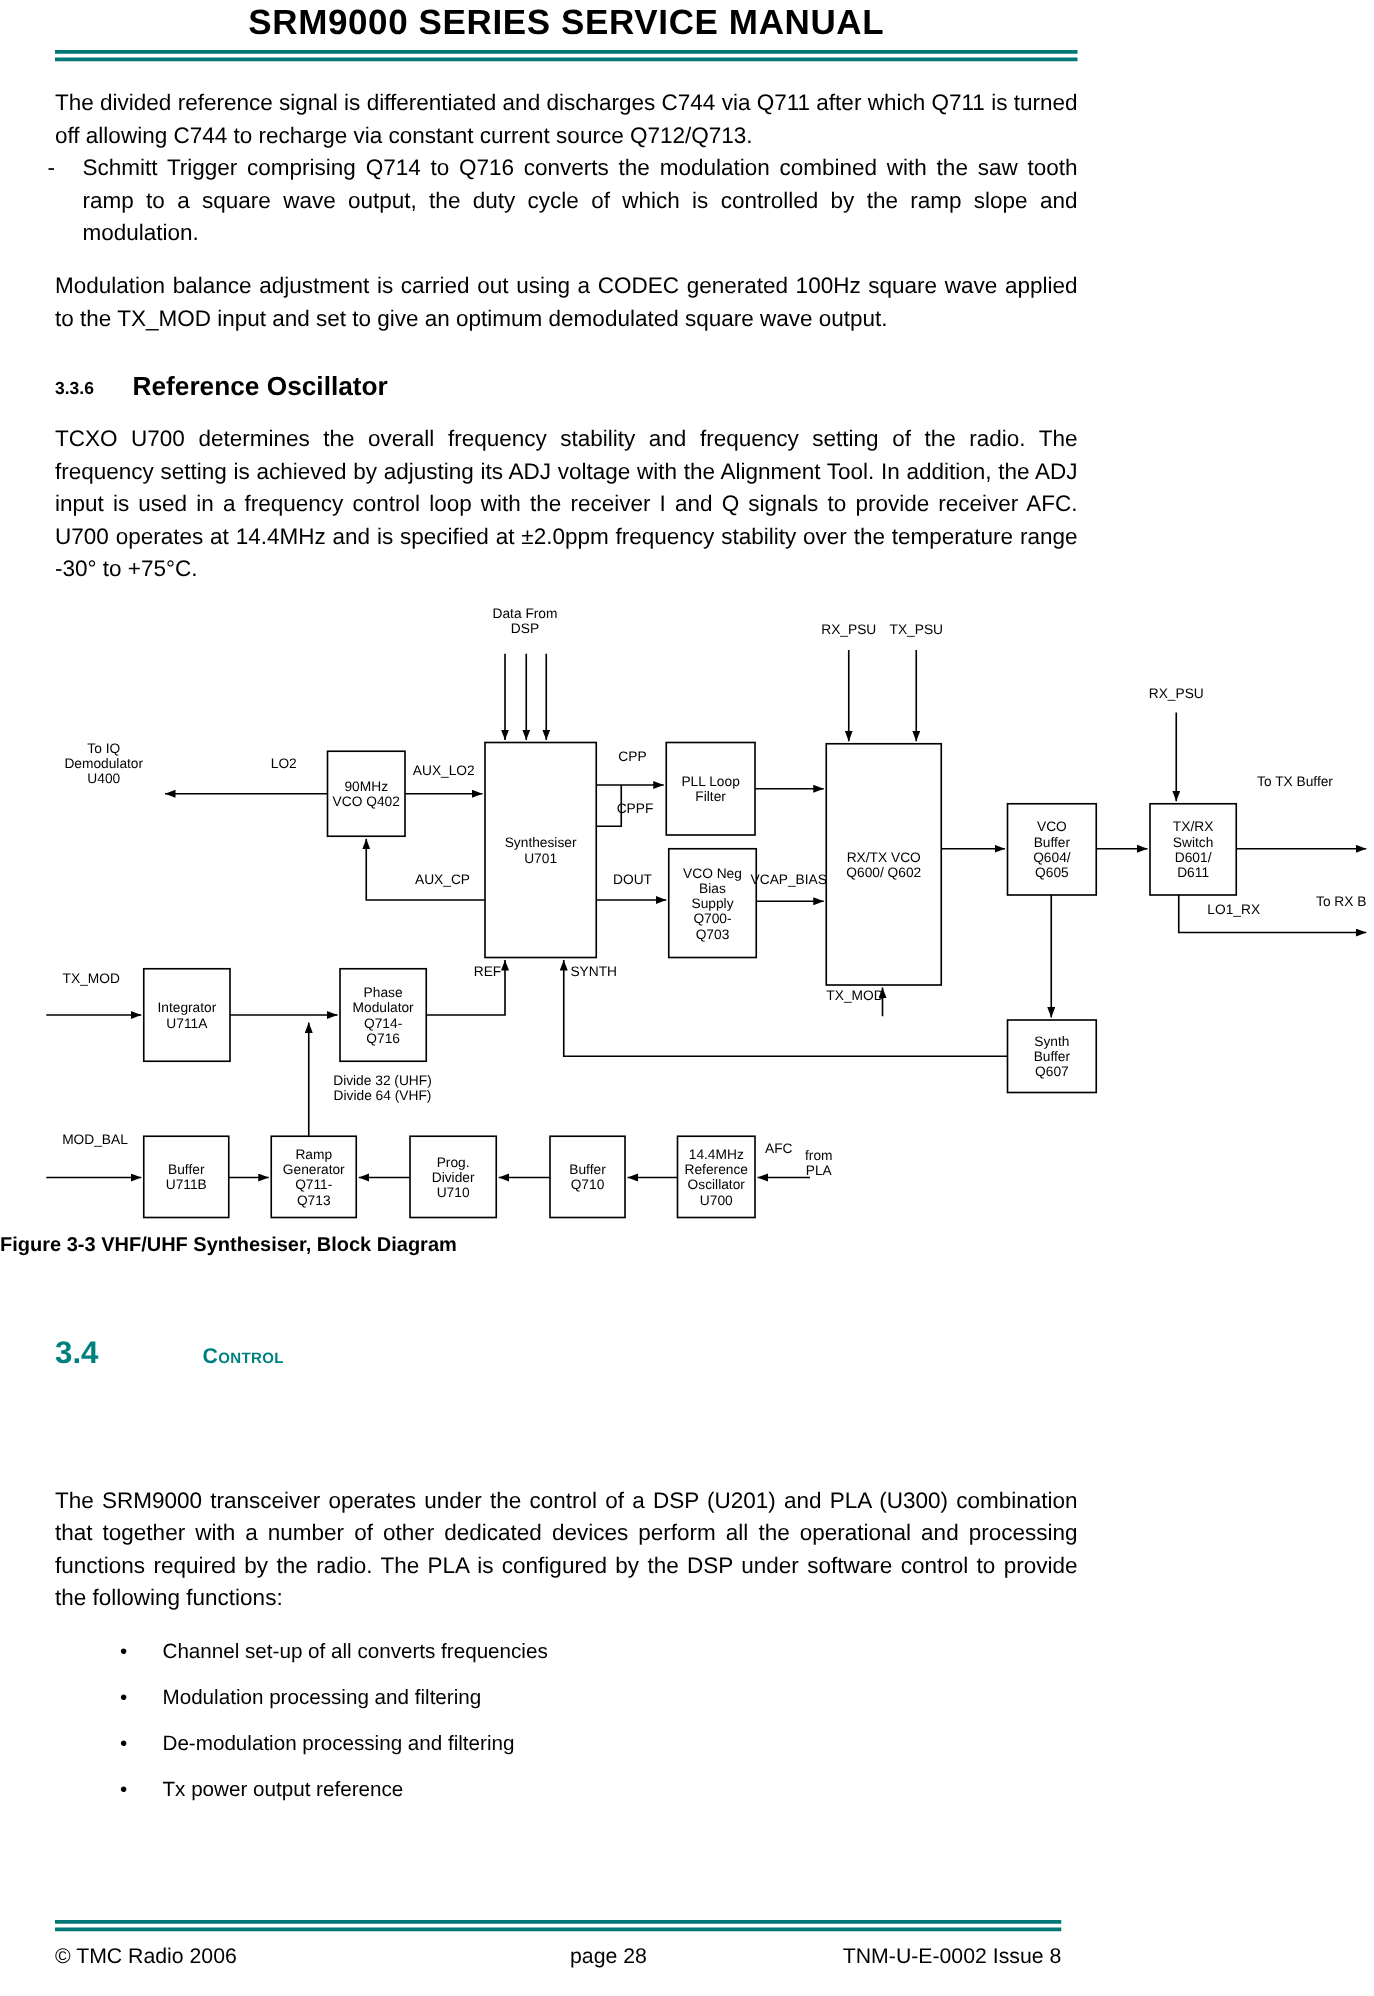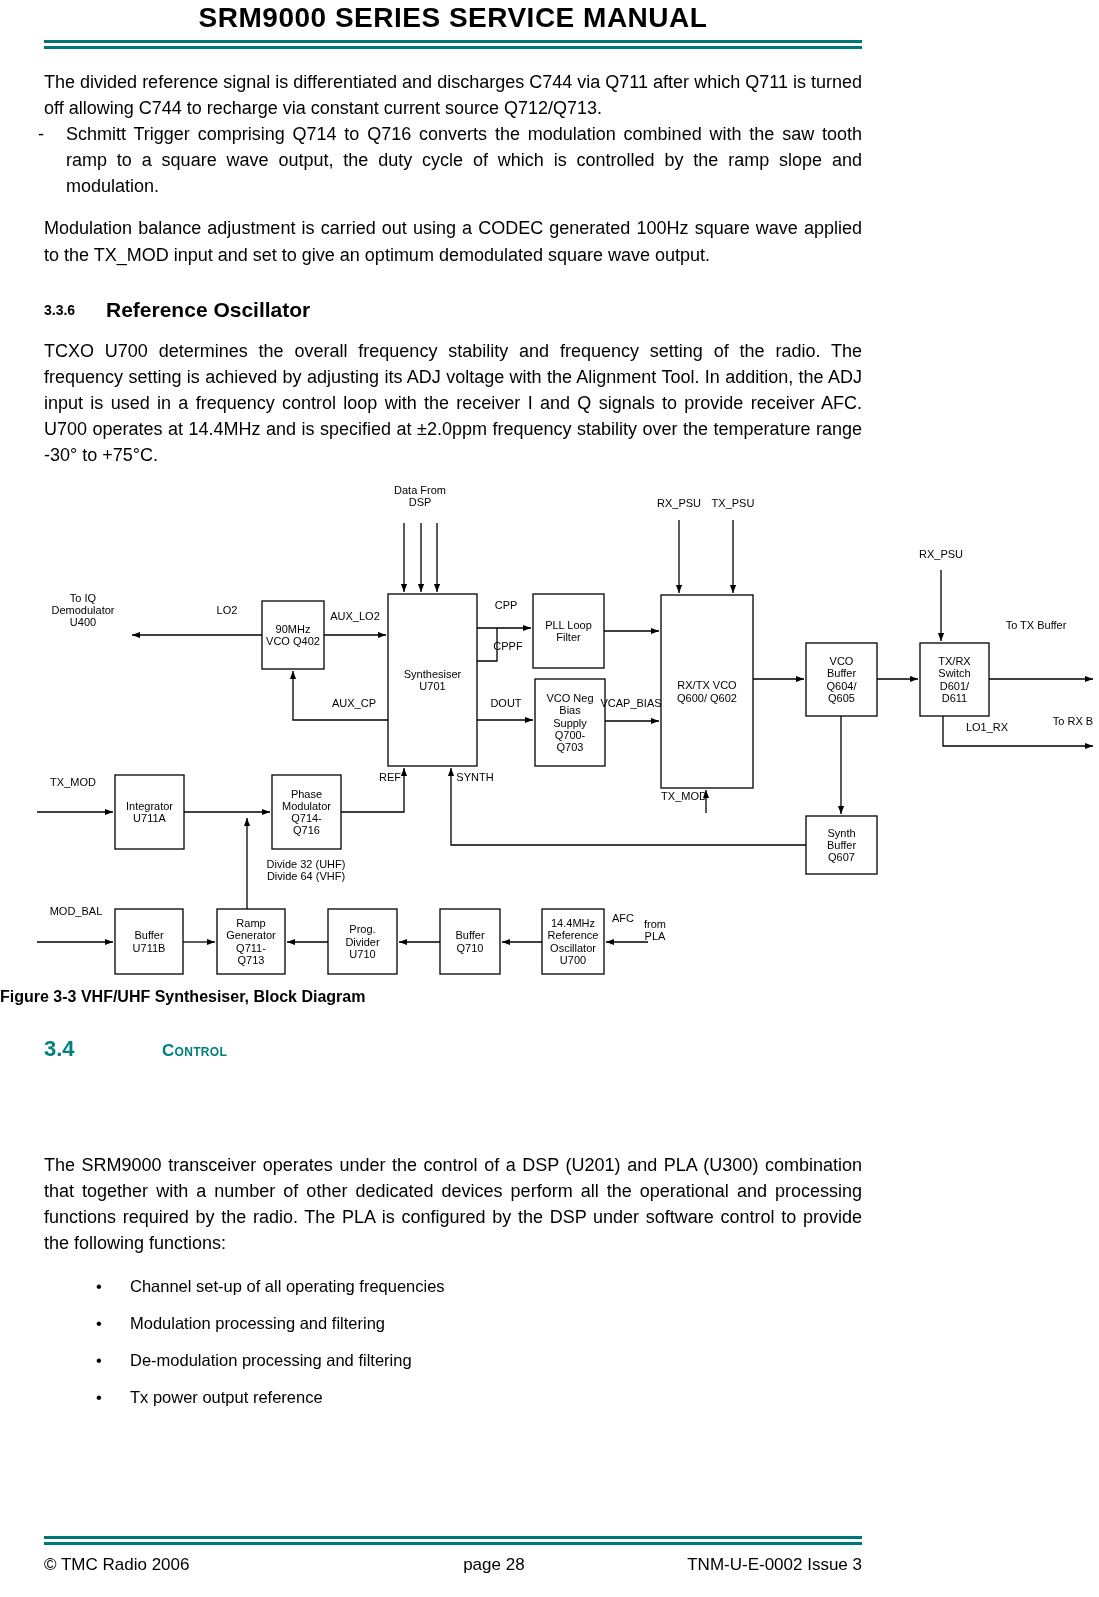--- a/index.html
+++ b/index.html
@@ -44,36 +44,36 @@
   .sp-16{height:16px;}
   .sp-20{height:20px;}
   .sp-24{height:24px;}
   .sp-30{height:30px;}
 
   
   .h3{margin:0 44px;display:flex;align-items:center;}
   .h3 .num{font-size:14px;font-weight:bold;width:62px;}
   .h3 .txt{font-size:21px;font-weight:bold;}
   .h2{margin:0 44px;display:flex;align-items:baseline;color:#007f7f;}
-  .h2 .num{font-size:22px;font-weight:bold;width:118px;}
+  .h2 .num{font-size:25px;font-weight:bold;width:118px;margin-top:32px;}
   .h2 .txt{font-size:17px;font-weight:bold;font-variant:small-caps;letter-spacing:.3px;}
 
   
   .bullet-row{display:flex;margin:0 0 18px 0;padding-left:96px;font-size:16.5px;}
   .bullet-dot{width:34px;}
 
   
   .caption{text-align:left;font-size:16px;font-weight:bold;}
 
   
   .figure{position:relative;width:1099px;height:520px;}
   .figure svg{position:absolute;left:0;top:0;}
 
   
-  .footer{position:absolute;left:0;right:0;bottom:22px;}
+  .footer{position:absolute;left:0;right:13px;bottom:22px;}
   .footer-row{margin:10px 44px 0 44px;display:flex;font-size:17px;}
   .f-left{flex:0 0 auto;width:46%;text-align:left;}
   .f-mid{flex:0 0 auto;width:18%;text-align:center;}
   .f-right{flex:1 1 auto;text-align:right;}
 </style>
 </head>
 <body>
 
 <div class="page">
 
@@ -245,38 +245,38 @@
   <div class="sp-24"></div>
 
   <div class="sp-16"></div>
   <div class="body-block">
     <p class="just">The SRM9000 transceiver operates under the control of a DSP (U201) and PLA (U300) combination that together with a number of other dedicated devices perform all the operational and processing functions required by the radio. The PLA is configured by the DSP under software control to provide the following functions:</p>
   </div>
   <div class="sp-20"></div>
   <div id="bullet-list">
       <div class="bullet-row">
         <span class="bullet-dot">•</span>
-        <span>Channel set-up of all operating frequencies</span>
+        <span>Channel set-up of all converts frequencies</span>
       </div>
       <div class="bullet-row">
         <span class="bullet-dot">•</span>
         <span>Modulation processing and filtering</span>
       </div>
       <div class="bullet-row">
         <span class="bullet-dot">•</span>
         <span>De-modulation processing and filtering</span>
       </div>
       <div class="bullet-row">
         <span class="bullet-dot">•</span>
         <span>Tx power output reference</span>
       </div>
     </div>
 
   <div class="footer">
     <div class="rule-double-foot"></div>
     <div class="footer-row">
       <span class="f-left">© TMC Radio 2006</span>
       <span class="f-mid">page 28</span>
-      <span class="f-right">TNM-U-E-0002 Issue 3</span>
+      <span class="f-right">TNM-U-E-0002 Issue 8</span>
     </div>
   </div>
 
 </div>
 
 </body></html>

